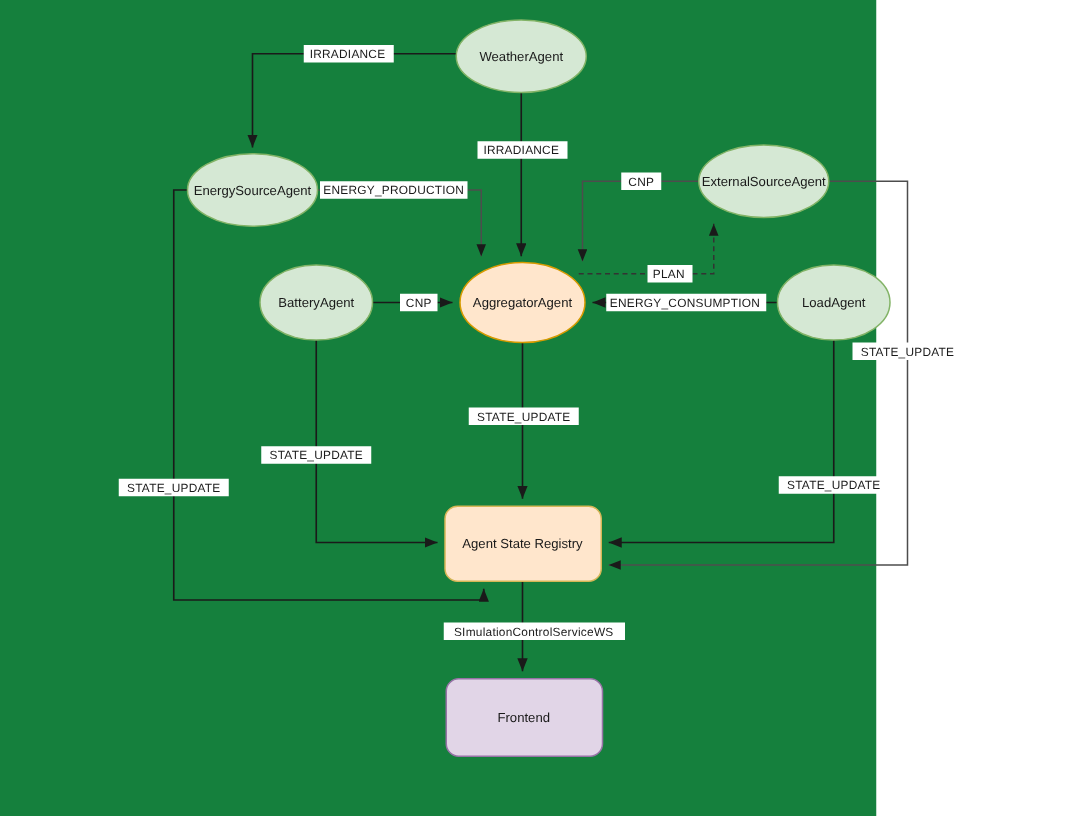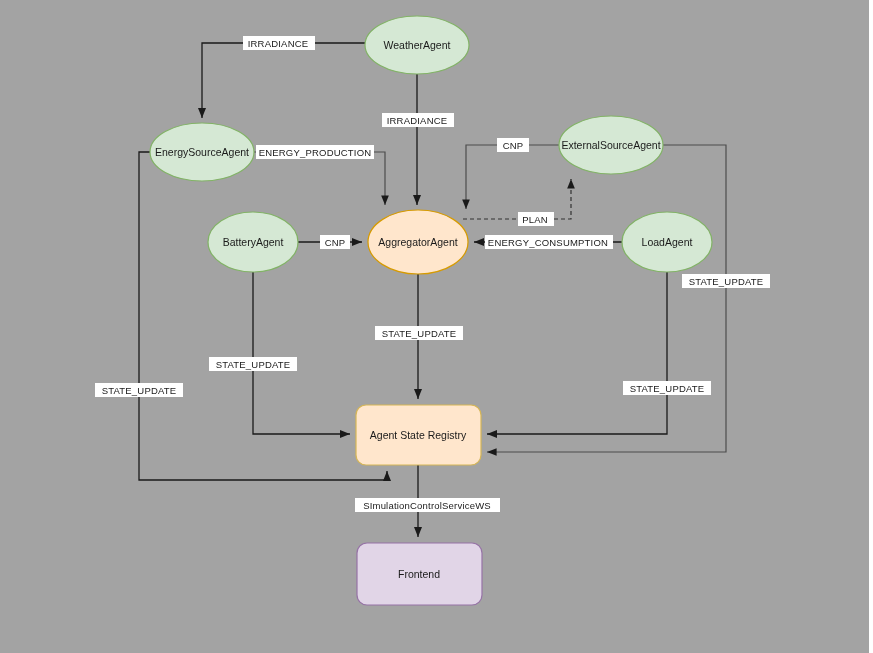--- a/index.html
+++ b/index.html
@@ -9,23 +9,23 @@
     background: #ffffff;
   }
   body {
     width: 873px;
     height: 653px;
     font-family: "Liberation Sans", sans-serif;
     overflow: hidden;
   }
   #diagram-root {
     position: relative;
-    width: 869px;
+    width: 701px;
     height: 653px;
-    background: #a3a3a3;
+    background: #15803d;
   }
   svg#diagram-canvas {
     position: absolute;
     top: 0;
     left: 0;
     width: 873px;
     height: 653px;
   }
   .edge-path {
     fill: none;

